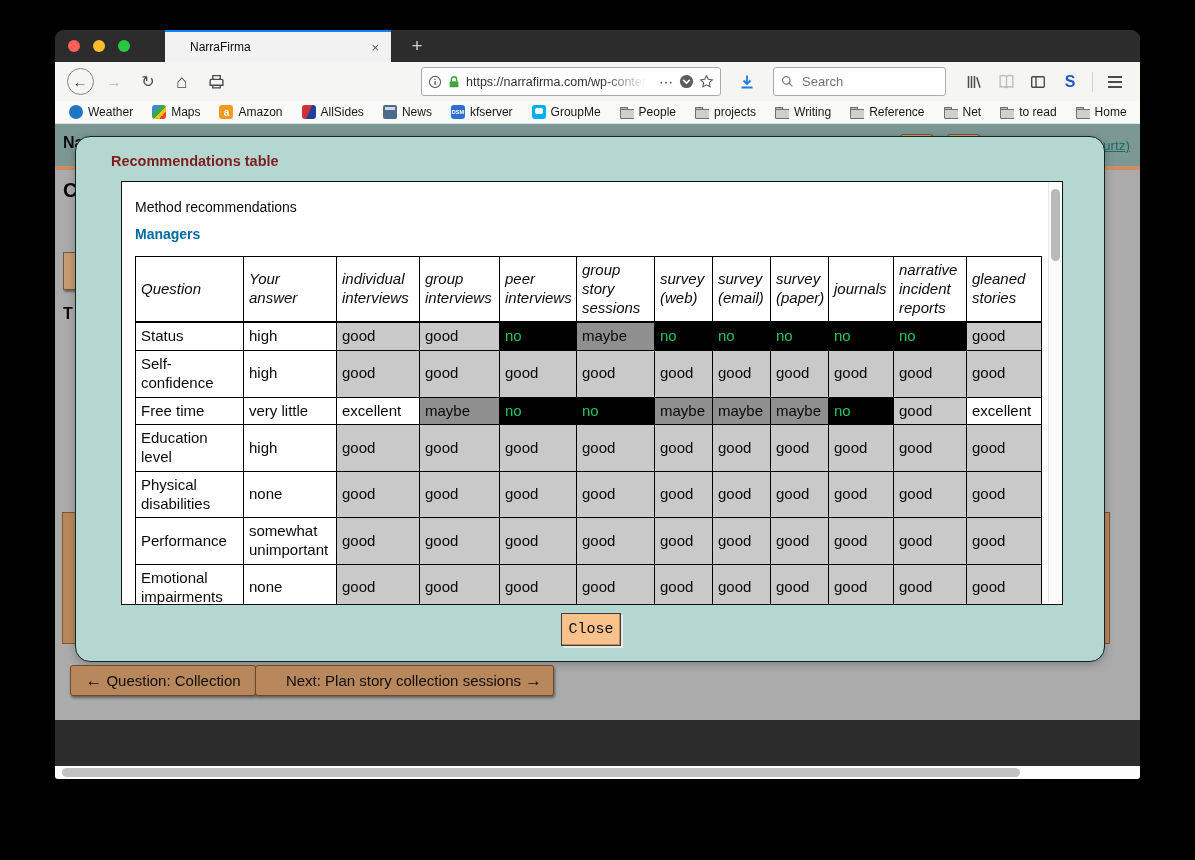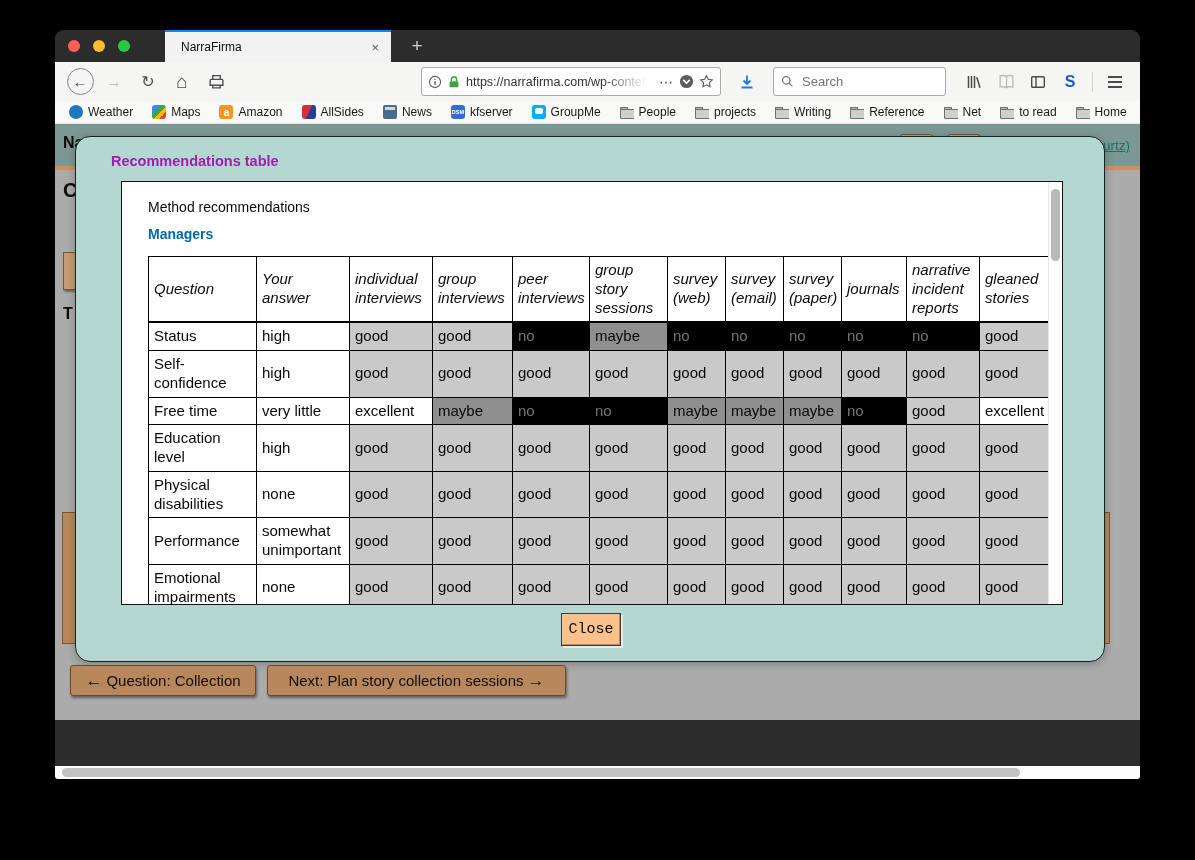--- a/index.html
+++ b/index.html
@@ -9,21 +9,21 @@
   .window{position:absolute;left:55px;top:30px;width:1085px;height:749px;
           border-radius:9px 9px 3px 3px;overflow:hidden;background:#2c2c2c;}
 
   
   .tabbar{position:relative;height:32px;background:#2c2c2c;}
   .traffic{position:absolute;left:13px;top:10px;display:flex;gap:13px;}
   .traffic span{width:12px;height:12px;border-radius:50%;display:block;}
   .tl-close{background:#ff5f57;} .tl-min{background:#febc2e;} .tl-zoom{background:#28c840;}
   .tab{position:absolute;left:110px;top:0;width:226px;height:32px;background:#f2f2f2;
        border-top:2px solid var(--accent-blue,#0a84ff);display:flex;align-items:center;
-       padding:0 10px 0 16px;font-size:12px;color:#0c0c0d;}
+       padding:0 10px 0 25px;font-size:12px;color:#0c0c0d;}
   .tab-title{flex:1;}
   .tab-close{color:#57575a;font-size:13px;cursor:default;padding:0 2px;}
   .newtab{position:absolute;left:348px;top:2px;color:#cfcfcf;font-size:19px;width:28px;height:28px;
           display:flex;align-items:center;justify-content:center;}
 
   
   .navbar{height:39px;background:#f5f5f4;display:flex;align-items:center;padding:0 10px;gap:4px;}
   .nav-ic{width:30px;height:30px;display:flex;align-items:center;justify-content:center;
           color:#4b4b4d;font-size:16px;flex:0 0 auto;}
   .back-circle{width:27px;height:27px;border:1.5px solid #84848a;border-radius:50%;
@@ -83,53 +83,53 @@
   .frag-btn{position:absolute;left:8px;top:128px;width:15px;height:38px;background:var(--tan-small,#c59b72);
             border:1px solid #7d5532;box-shadow:1px 2px 2px rgba(0,0,0,.4);z-index:1;}
   .frag-label{position:absolute;left:8px;top:181px;font-size:16px;font-weight:700;color:#0a0a0a;z-index:1;}
   .frag-strip{position:absolute;left:7px;top:388px;width:1048px;height:132px;background:var(--tan-button,#b8885c);
               border:1px solid #7d5532;z-index:1;}
 
   
   .dialog{position:absolute;left:20px;top:12px;width:1030px;height:526px;z-index:2;
           background:var(--dialog-teal,#b4d7d2);border:1px solid #16231f;border-radius:15px;
           box-shadow:0 2px 8px rgba(0,0,0,.25);}
-  .dialog-title{position:absolute;left:35px;top:16px;font-size:14.5px;font-weight:700;color:#a21caf;}
+  .dialog-title{position:absolute;left:35px;top:16px;font-size:14.5px;font-weight:700;color:#7f1d1d;}
   .panel{position:absolute;left:45px;top:44px;width:942px;height:424px;background:#fff;
          border:1px solid #111;overflow:hidden;}
-  .panel-inner{position:absolute;left:0;top:0;right:14px;bottom:0;padding:17px 0 0 26px;overflow:hidden;}
+  .panel-inner{position:absolute;left:0;top:0;right:14px;bottom:0;padding:17px 0 0 13px;overflow:hidden;}
   .report-title{font-size:14px;color:#0a0a0a;margin:0 0 7px 0;}
   .group-heading{font-size:14px;font-weight:700;color:#0369a1;margin:11px 0 14px 0;}
   .vsb{position:absolute;top:1px;right:1px;bottom:1px;width:13px;background:#fbfbfb;border-left:1px solid #e6e6e6;}
   .vsb-thumb{position:absolute;left:2px;top:6px;width:9px;height:72px;background:#b9b9b9;border-radius:5px;}
 
   table.rec{border-collapse:collapse;table-layout:fixed;width:906px;
             font-size:15px;color:#0a0a0a;background:#fff;border:1px solid #000;}
   .rec th,.rec td{border:1px solid #000;padding:4px 5px;vertical-align:middle;text-align:left;
                   overflow:hidden;line-height:1.25;font-weight:400;}
   .rec thead th{font-style:italic;height:62px;border-bottom:2px solid #000;}
   .c-good{background:var(--cell-good,#c9c9c9);}
   .c-maybe{background:var(--cell-maybe,#8f8f8f);}
-  .c-no{background:#000;color:#737373;font-weight:700;}
+  .c-no{background:#000;color:#22c55e;font-weight:700;}
   .c-exc{background:#fff;}
   .c-q,.c-a{background:#fff;}
 
   .close-btn{position:absolute;left:485px;top:476px;width:60px;height:33px;
              background:var(--close-orange,#f9c18b);border:1px solid #3c3c3c;
              box-shadow:2px 2px 0 #e9e9e9, inset -1px -1px 0 #c08a55;
              font-size:15px;color:#0a0a0a;display:flex;align-items:center;justify-content:center;
              font-family:Liberation Mono, monospace;}
 
   
   .foot-btn{position:absolute;top:541px;height:31px;z-index:3;background:var(--tan-button,#b8885c);
             border:1px solid #6b4a2b;border-radius:3px;box-shadow:1px 2px 3px rgba(0,0,0,.45);
             font-size:15px;color:#0e0e0e;display:flex;align-items:center;justify-content:center;gap:4px;
             font-family:inherit;padding:0 11px;}
   .prev-btn{left:15px;width:186px;}
-  .next-btn{left:212px;width:299px;}
+  .next-btn{left:200px;width:299px;justify-content:flex-end;}
   .foot-arrow{font-weight:700;font-size:17px;line-height:1;}
 
   
   .hsb{position:absolute;left:0;bottom:0;width:100%;height:13px;background:#fdfdfd;}
   .hsb-thumb{position:absolute;left:7px;top:2px;width:958px;height:9px;background:#c2c2c2;border-radius:5px;}
 
   svg{display:block;}
 </style>
 </head>
 <body>

